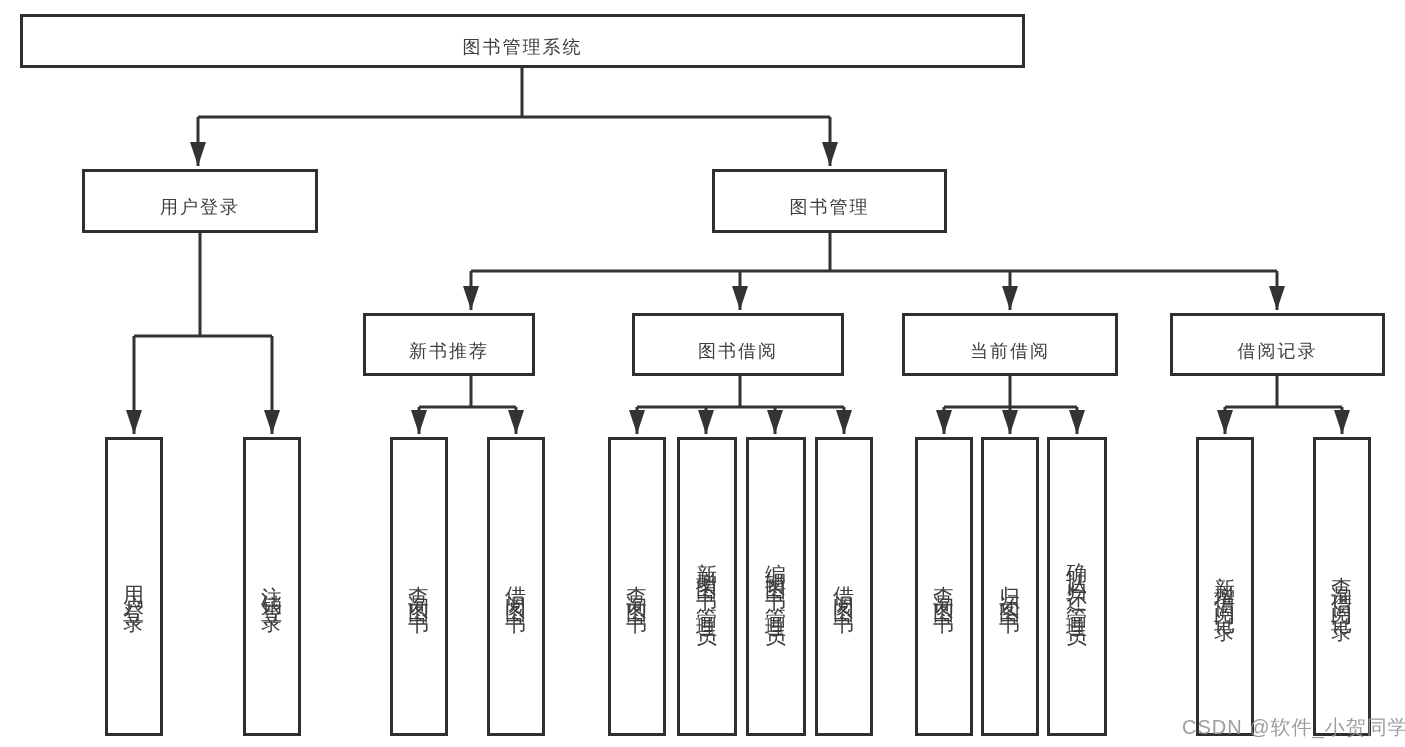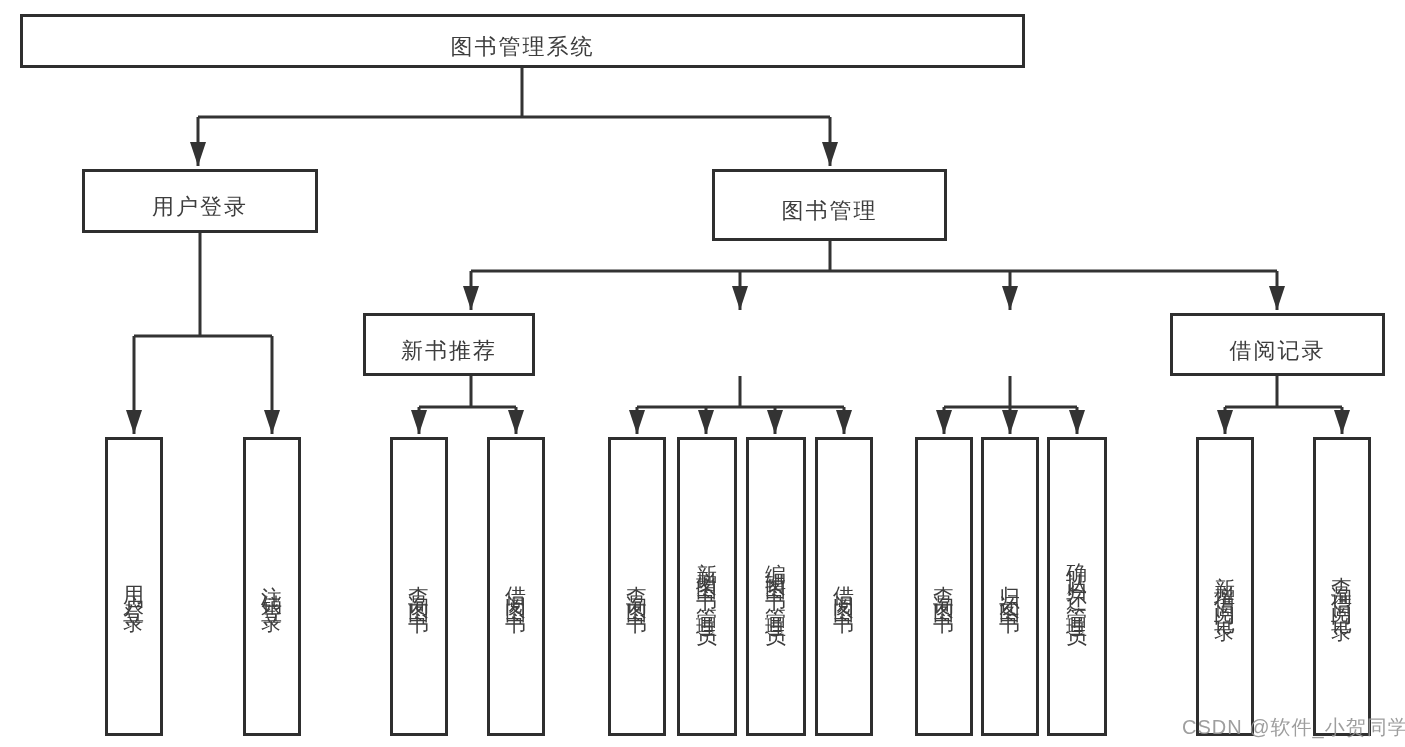--- a/index.html
+++ b/index.html
@@ -25,38 +25,38 @@
     position: absolute;
     box-sizing: border-box;
     background: #ffffff;
     border: 3px solid #2f2f2f;
     display: flex;
     align-items: center;
     justify-content: center;
     color: #3d3d3d;
   }
   .h-box .label {
-    font-size: 22px;
+    font-size: 18px;
     letter-spacing: 2px;
     white-space: nowrap;
     margin-top: 12px;
   }
   .v-box .label {
     writing-mode: vertical-lr;
     text-orientation: mixed;
     font-size: 21px;
     letter-spacing: 9px;
     line-height: 1;
     white-space: nowrap;
   }
   
   .root       { left: 20px;   top: 14px;  width: 1005px; height: 54px; }
   
   .n-login    { left: 82px;   top: 169px; width: 236px;  height: 64px; }
-  .n-bookmgmt { left: 712px;  top: 169px; width: 235px;  height: 72px; }
+  .n-bookmgmt { left: 712px;  top: 169px; width: 235px;  height: 64px; }
   
   .n-newbook  { left: 363px;  top: 313px; width: 172px;  height: 63px; }
   .n-borrow   { left: 632px;  top: 313px; width: 212px;  height: 63px; }
   .n-current  { left: 902px;  top: 313px; width: 216px;  height: 63px; }
   .n-records  { left: 1170px; top: 313px; width: 215px;  height: 63px; }
   
   .v-box      { top: 437px; width: 58px; height: 299px; }
   .l-1  { left: 105px; }
   .l-2  { left: 243px; }
   .l-3  { left: 390px; }
@@ -150,20 +150,26 @@
   <div class="box h-box n-login">
     <span class="label">用户登录</span>
   </div>
   <div class="box h-box n-bookmgmt">
     <span class="label">图书管理</span>
   </div>
 
   <div class="box h-box n-newbook">
     <span class="label">新书推荐</span>
   </div>
+  <div class="box h-box n-borrow">
+    <span class="label">图书借阅</span>
+  </div>
+  <div class="box h-box n-current">
+    <span class="label">当前借阅</span>
+  </div>
   <div class="box h-box n-records">
     <span class="label">借阅记录</span>
   </div>
 
   <div class="box v-box l-1">
     <span class="label">用户登录</span>
   </div>
   <div class="box v-box l-2">
     <span class="label">注销登录</span>
   </div>

